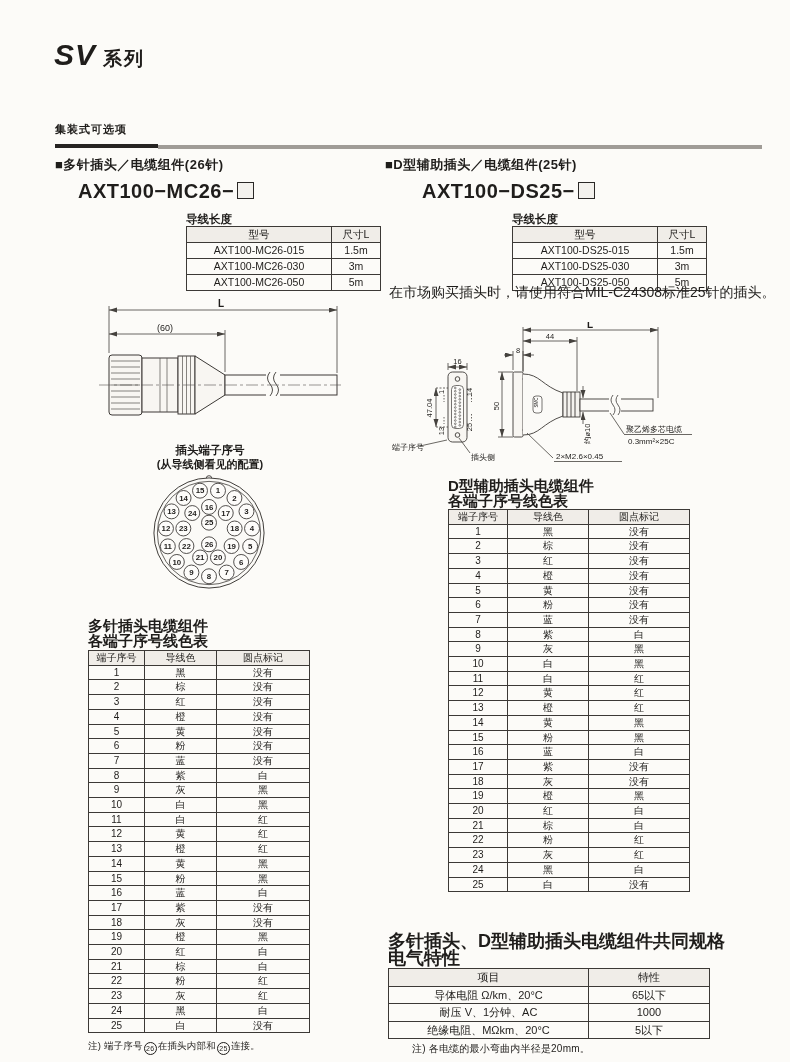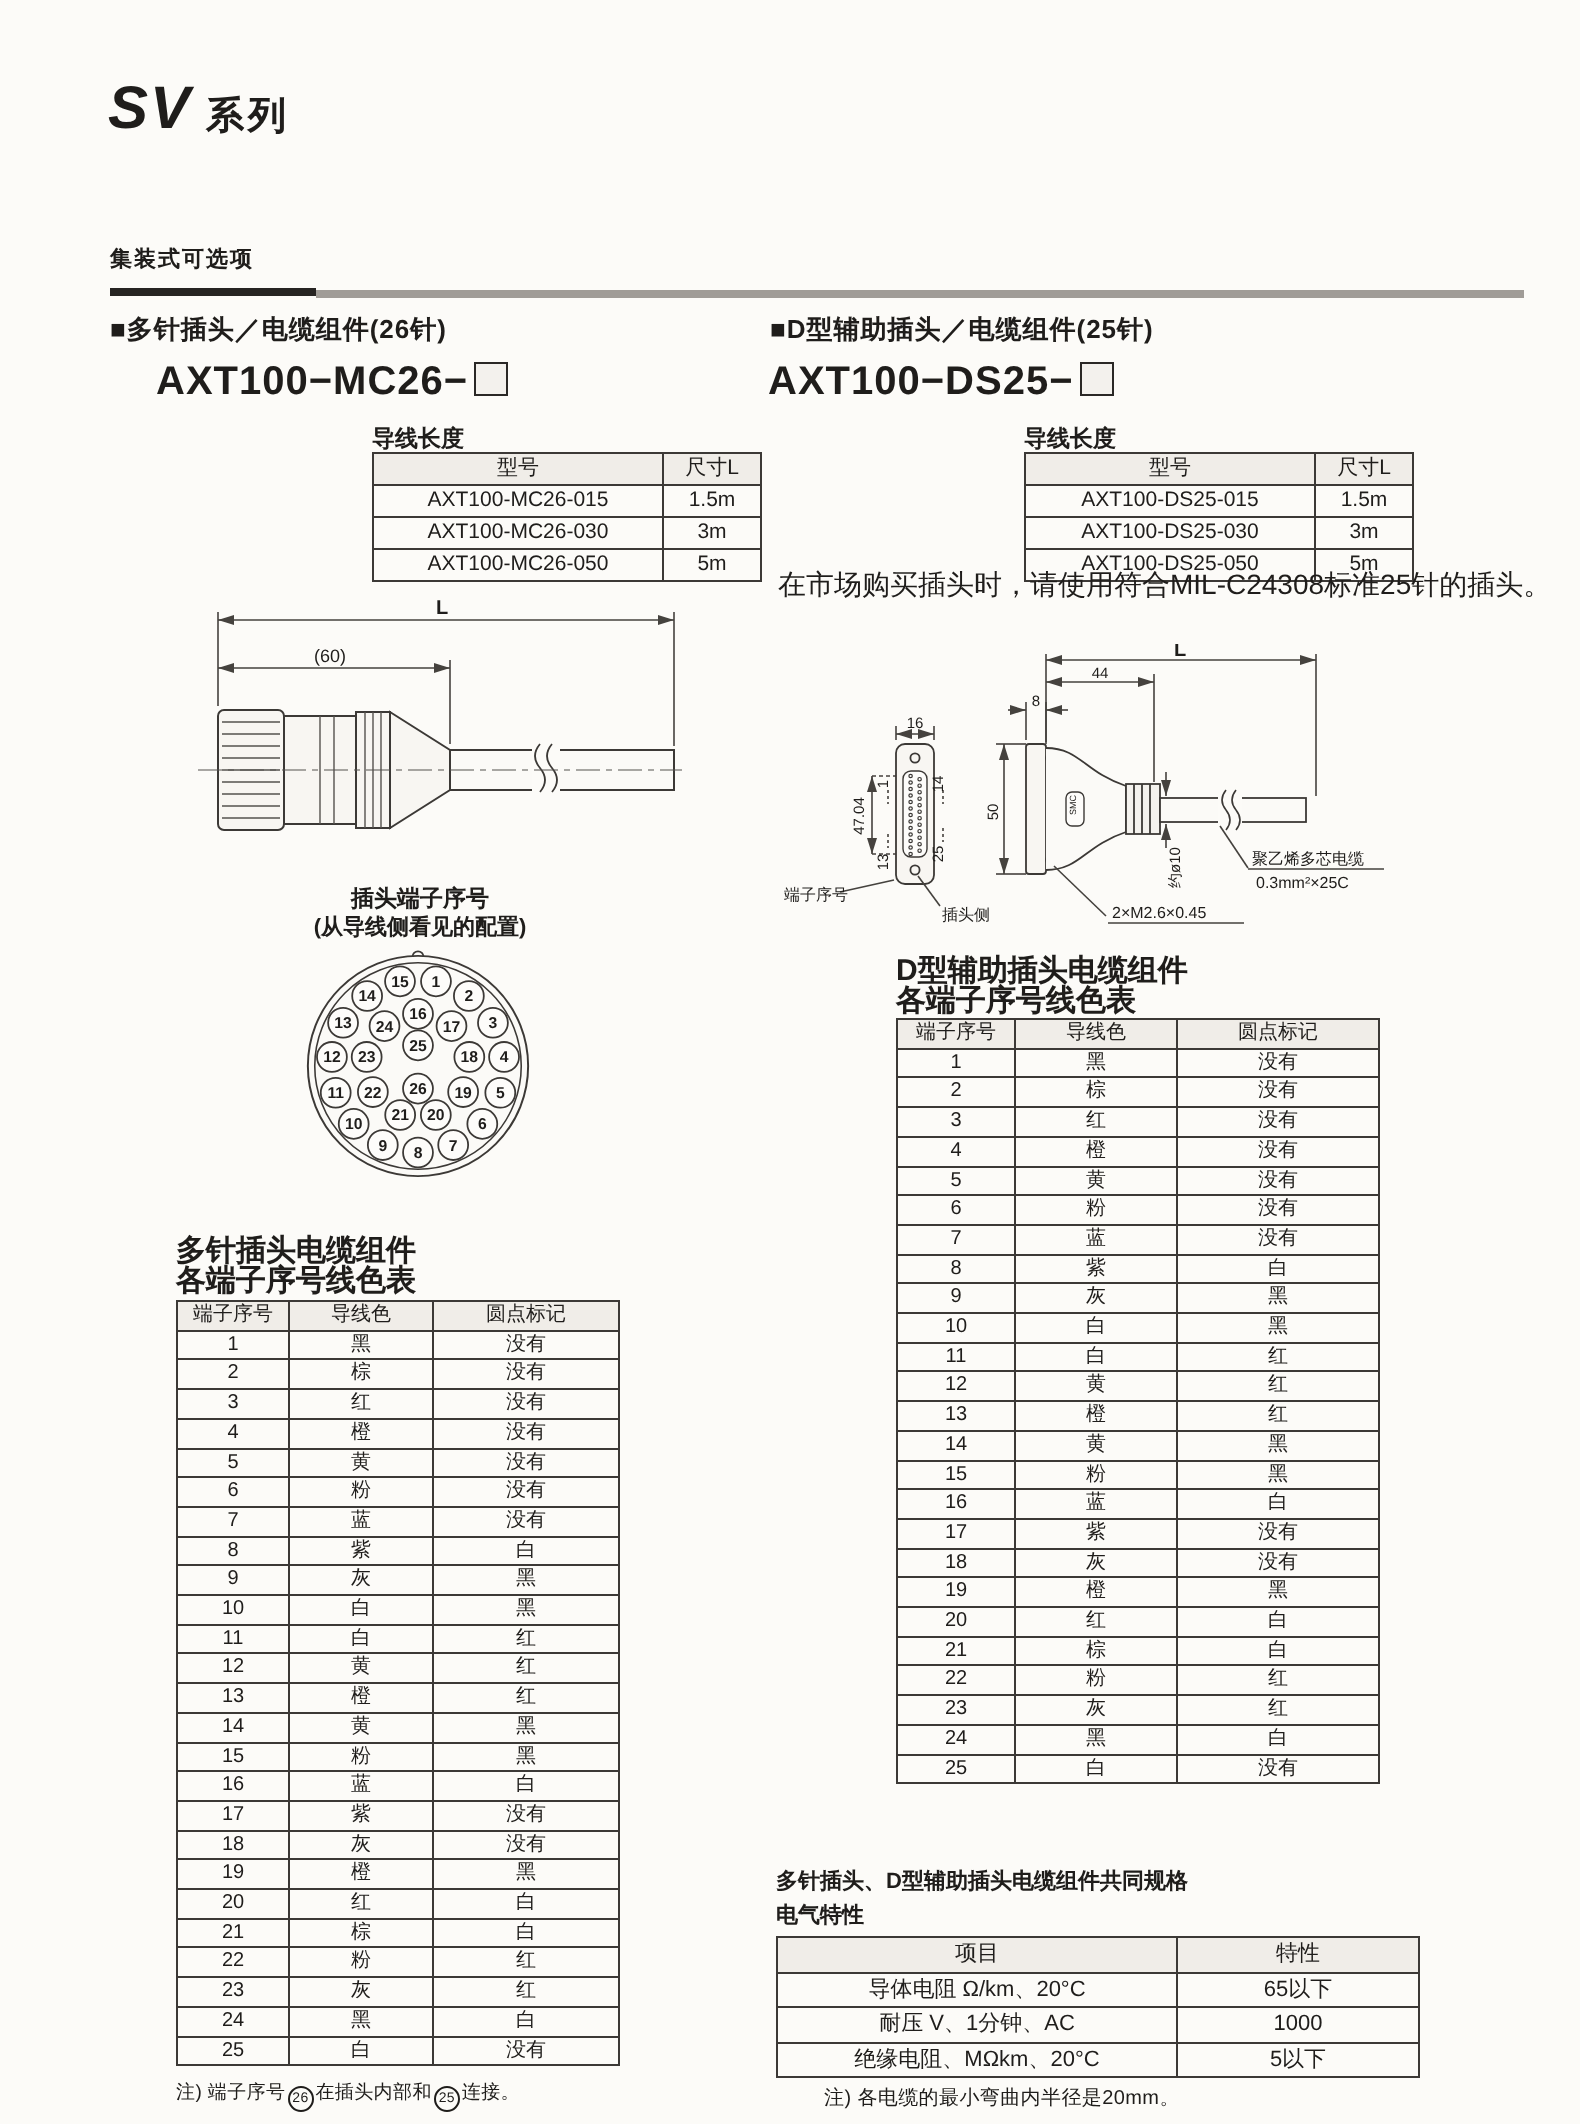--- a/index.html
+++ b/index.html
@@ -32,21 +32,21 @@
   .ctbl{font-size:10px;}
   .ctbl th,.ctbl td{height:13.7px;line-height:13.7px;}
   .ctbl-l{width:222px;}
   .ctbl-l th:nth-child(1){width:55px;} .ctbl-l th:nth-child(2){width:71px;}
   .ctbl-r{width:242px;}
   .ctbl-r th:nth-child(1){width:58px;} .ctbl-r th:nth-child(2){width:80px;}
   .tbl-title{font-size:15px;font-weight:bold;line-height:14.5px;}
   .spec{width:322px;font-size:11px;}
   .spec th,.spec td{height:16.5px;line-height:16.5px;}
   .spec td:first-child,.spec th:first-child{width:199px;}
-  .spec-head{font-size:11px;font-weight:bold;line-height:16.5px;}
+  .spec-head{font-size:18px;font-weight:bold;line-height:16.5px;}
   .note{font-size:9.5px;letter-spacing:0.2px;}
   .pin-title{font-size:11.5px;line-height:14px;text-align:center;font-weight:bold;}
   .pin-title .sub{font-weight:bold;font-size:11px;text-align:center;}
   .circ-num{display:inline-block;width:11px;height:11px;border:1px solid #1f1d1b;border-radius:50%;
     font-size:7px;line-height:11px;text-align:center;vertical-align:-2px;margin:0 1px;}
   svg{display:block;}
   svg text{fill:#1f1d1b;font-family:"Liberation Sans",sans-serif;}
   .dimtxt{font-size:9px;}
   .dimtxt-b{font-size:10px;font-weight:bold;}
   .small-dim{font-size:7.5px;}
@@ -62,21 +62,21 @@
   </div>
 
   <div class="abs section">集装式可选项</div>
   <div class="abs bar-black"></div>
   <div class="abs bar-gray" id="gray-bar" style="background: rgb(160, 156, 151);"></div>
 
   <div class="abs colhead" style="left:55px;top:156px;">■多针插头／电缆组件(26针)</div>
   <div class="abs model" style="left:78px;top:180px;"><span>AXT100−MC26−</span><span class="model-box"></span></div>
 
   <div class="abs colhead" style="left:385px;top:156px;">■D型辅助插头／电缆组件(25针)</div>
-  <div class="abs model" style="left:384px;top:180px;"><span>AXT100−DS25−</span><span class="model-box"></span></div>
+  <div class="abs model" style="left:422px;top:180px;"><span>AXT100−DS25−</span><span class="model-box"></span></div>
 
   <div class="abs lead-label" style="left:186px;top:212px;">导线长度</div>
   <table class="abs lead" style="left:186px;top:226px;">
     <thead>
         <tr>
           <th>型号</th>
           <th>尺寸L</th>
         </tr>
       </thead>
     <tbody>

